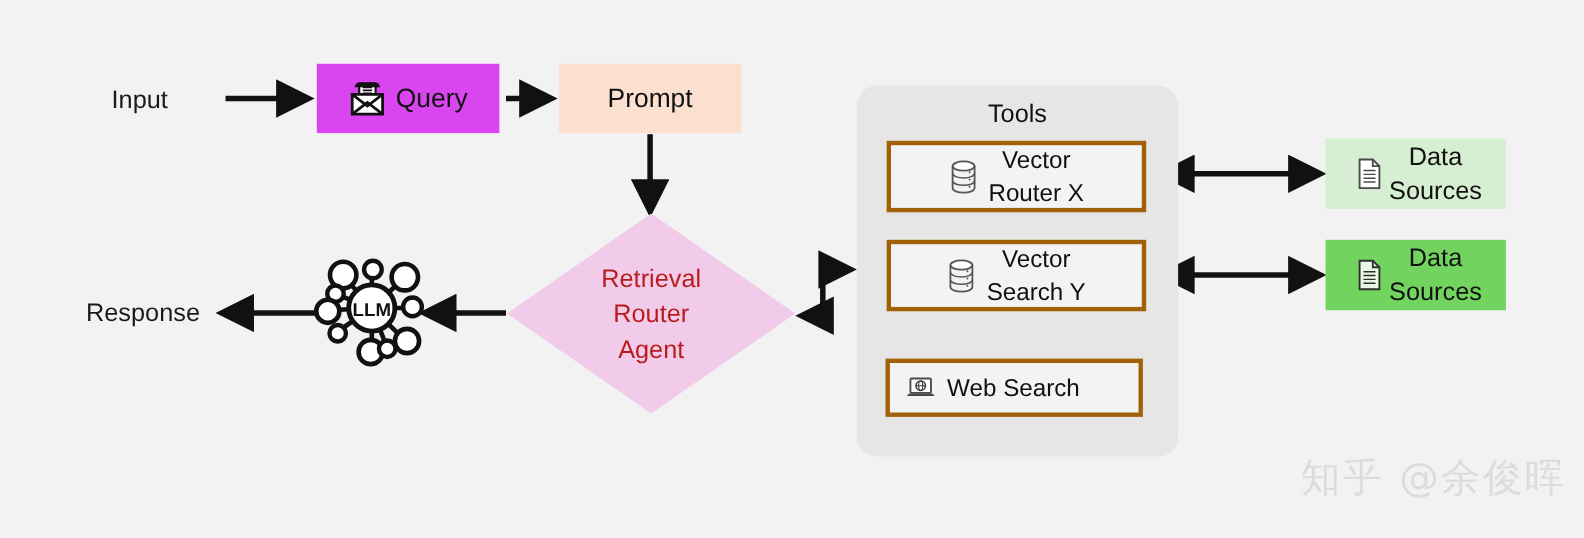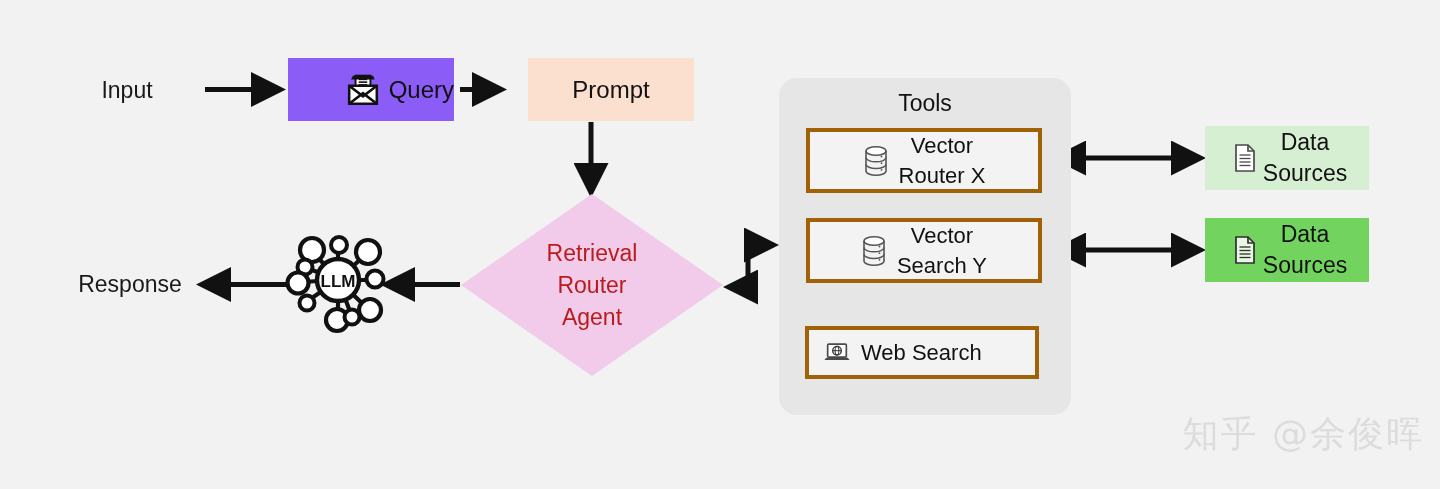--- a/index.html
+++ b/index.html
@@ -29,31 +29,29 @@
     color: #1a1a1a;
     font-size: 23px;
     white-space: nowrap;
     display: flex;
     align-items: center;
     justify-content: center;
   }
   
   #query-box {
     left: 288px; top: 58px; width: 166px; height: 63px;
-    background: #8b5cf6;
+    background: #d946ef;
     font-size: 24px;
     gap: 9px;
-    justify-content: flex-end;
   }
   
   #prompt-box {
     left: 508px; top: 58px; width: 166px; height: 63px;
     background: #fbe0d0;
     font-size: 24px;
-    margin-left: 20px;
   }
   
   #router-diamond {
     left: 461px; top: 194px; width: 262px; height: 182px;
   }
   #router-diamond .dia-shape {
     position: absolute; inset: 0;
     background: #f2cbea;
     clip-path: polygon(50% 0%, 100% 50%, 50% 100%, 0% 50%);
   }

